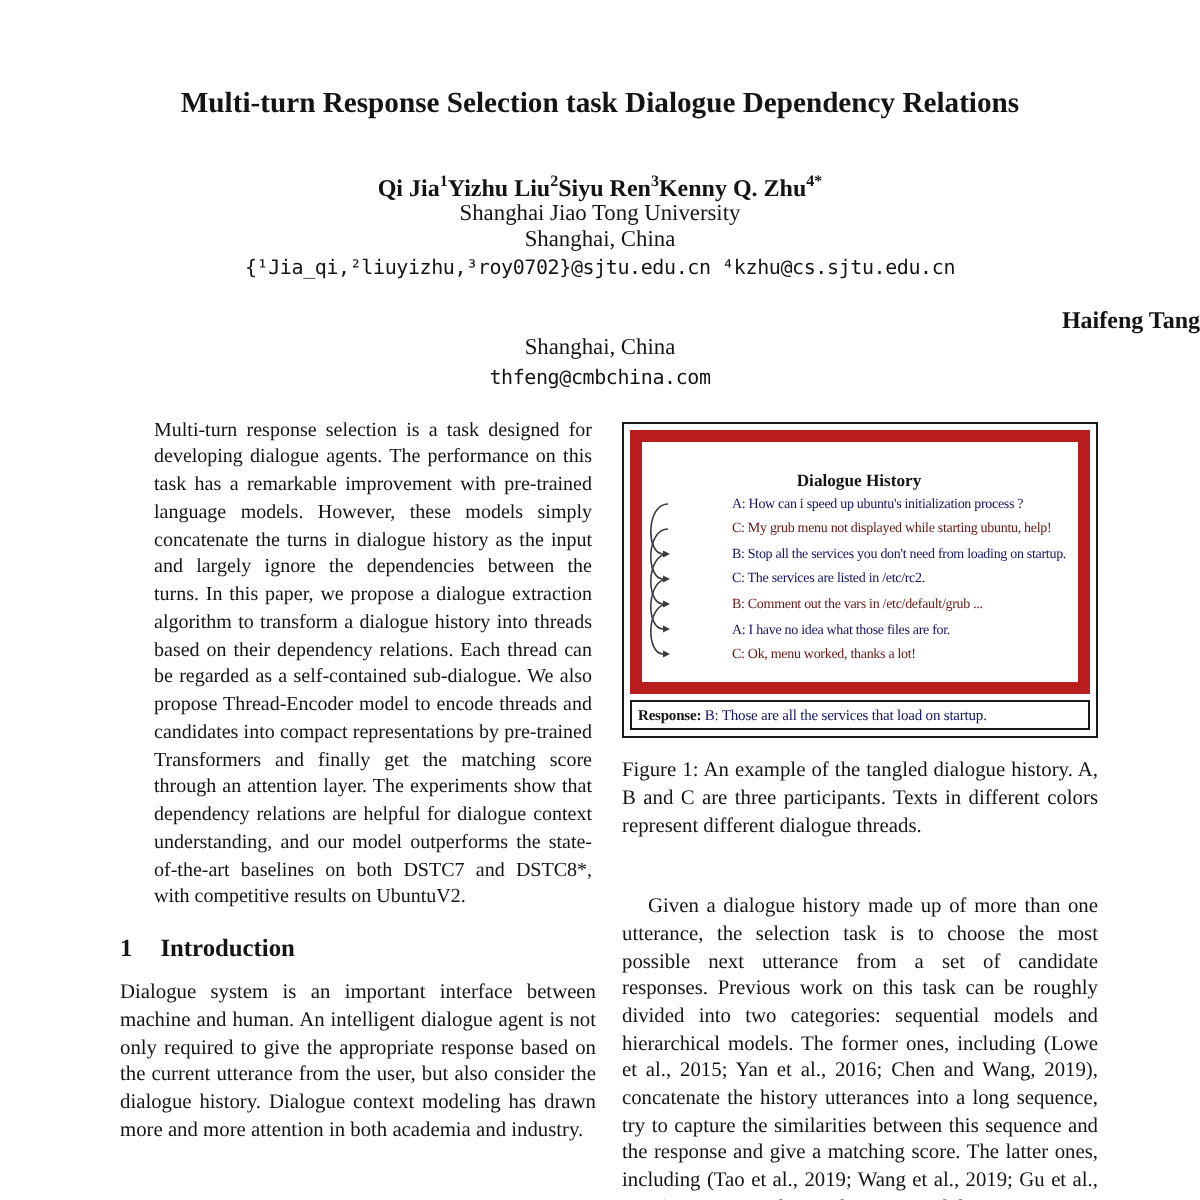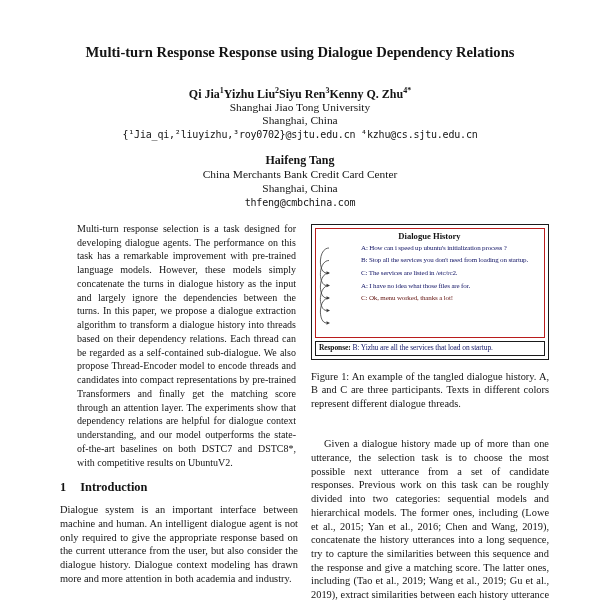--- a/index.html
+++ b/index.html
@@ -41,21 +41,21 @@
   .email-line {
     text-align: center;
     font-family: "DejaVu Sans Mono", "Liberation Mono", monospace;
     font-size: 10px;
     line-height: 13px;
     margin-top: 1px;
     letter-spacing: -0.2px;
   }
   .author2-block { margin-top: 12px; }
   .author2-name {
-    text-align: center;
+    text-align: right;
     font-weight: bold;
     font-size: 12px;
     line-height: 14px;
     margin-bottom: 1px;
   }
   .columns {
     display: flex;
     gap: 13px;
     padding: 0 52px 0 60px;
     margin-top: 13px;
@@ -88,22 +88,22 @@
     margin-bottom: 8px;
   }
   .section-heading .sec-num { margin-right: 14px; }
   .figure-block { margin-top: 2px; }
   .figbox-outer {
     border: 1.5px solid #1a1a1a;
     padding: 3px;
     background: #fff;
   }
   .figbox-inner {
-    border: 1px solid #b91c1c;
-    padding: 2px 3px 2px 2px;
+    border: 6px solid #b91c1c;
+    padding: 14px 3px 2px 2px;
   }
   .figbox-title {
     text-align: center;
     font-weight: bold;
     font-size: 8.6px;
     line-height: 11px;
   }
   .utt-wrap { display: flex; }
   .arcs-col { width: 13px; flex: none; }
   .utt-lines { flex: 1 1 auto; min-width: 0; }
@@ -133,36 +133,35 @@
     text-align: justify;
   }
   .body-paragraph { text-indent: 13px; }
   .right-para { margin-top: 27px; }
 </style>
 </head>
 <body>
 
 <div class="page">
 
-  <div class="paper-title">Multi-turn Response Response using Dialogue Dependency Relations</div>
+  <div class="paper-title">Multi-turn Response Selection task Dialogue Dependency Relations</div>
 
   <div class="authors-row">
     <span class="author"><span>Qi Jia</span><sup>1</sup></span>
     <span class="author"><span>Yizhu Liu</span><sup>2</sup></span>
     <span class="author"><span>Siyu Ren</span><sup>3</sup></span>
     <span class="author"><span>Kenny Q. Zhu</span><sup>4*</sup></span>
   </div>
 
   <div class="affil-line">Shanghai Jiao Tong University</div>
   <div class="affil-line">Shanghai, China</div>
   <div class="email-line">{¹Jia_qi,²liuyizhu,³roy0702}@sjtu.edu.cn ⁴kzhu@cs.sjtu.edu.cn</div>
 
   <div class="author2-block">
     <div class="author2-name">Haifeng Tang</div>
-    <div class="affil-line">China Merchants Bank Credit Card Center</div>
     <div class="affil-line">Shanghai, China</div>
     <div class="email-line">thfeng@cmbchina.com</div>
   </div>
 
   <div class="columns">
 
     <div class="col">
       <div class="abstract-text">Multi-turn response selection is a task designed for developing dialogue agents. The performance on this task has a remarkable improvement with pre-trained language models. However, these models simply concatenate the turns in dialogue history as the input and largely ignore the dependencies between the turns. In this paper, we propose a dialogue extraction algorithm to transform a dialogue history into threads based on their dependency relations. Each thread can be regarded as a self-contained sub-dialogue. We also propose Thread-Encoder model to encode threads and candidates into compact representations by pre-trained Transformers and finally get the matching score through an attention layer. The experiments show that dependency relations are helpful for dialogue context understanding, and our model outperforms the state-of-the-art baselines on both DSTC7 and DSTC8*, with competitive results on UbuntuV2.</div>
       <div class="section-heading">
         <span class="sec-num">1</span><span>Introduction</span>
@@ -190,30 +189,32 @@
                     <polygon points="8.5,29.2 8.5,32.8 12,31"></polygon>
                     <polygon points="8.5,41.7 8.5,45.3 12,43.5"></polygon>
                     <polygon points="8.5,54.2 8.5,57.8 12,56"></polygon>
                     <polygon points="8.5,66.7 8.5,70.3 12,68.5"></polygon>
                     <polygon points="8.5,79.2 8.5,82.8 12,81"></polygon>
                   </g>
                 </svg>
               </div>
               <div class="utt-lines">
                 <div class="utt" style="color: rgb(18, 20, 101);">A: How can i speed up ubuntu's initialization process ?</div>
+                <div class="utt" style="color: rgb(101, 22, 18);">C: My grub menu not displayed while starting ubuntu, help!</div>
                 <div class="utt" style="color: rgb(18, 20, 101);">B: Stop all the services you don't need from loading on startup.</div>
                 <div class="utt" style="color: rgb(18, 20, 101);">C: The services are listed in /etc/rc2.</div>
+                <div class="utt" style="color: rgb(101, 22, 18);">B: Comment out the vars in /etc/default/grub ...</div>
                 <div class="utt" style="color: rgb(18, 20, 101);">A: I have no idea what those files are for.</div>
                 <div class="utt" style="color: rgb(101, 22, 18);">C: Ok, menu worked, thanks a lot!</div>
               </div>
             </div>
           </div>
           <div class="respbox">
             <span class="resp-label">Response:</span>
-            <span style="color: rgb(18, 20, 101);">B: Yizhu are all the services that load on startup.</span>
+            <span style="color: rgb(18, 20, 101);">B: Those are all the services that load on startup.</span>
           </div>
         </div>
         <div class="figure-caption">Figure 1: An example of the tangled dialogue history. A, B and C are three participants. Texts in different colors represent different dialogue threads.</div>
       </div>
 
       <div class="body-paragraph right-para">Given a dialogue history made up of more than one utterance, the selection task is to choose the most possible next utterance from a set of candidate responses. Previous work on this task can be roughly divided into two categories: sequential models and hierarchical models. The former ones, including (Lowe et al., 2015; Yan et al., 2016; Chen and Wang, 2019), concatenate the history utterances into a long sequence, try to capture the similarities between this sequence and the response and give a matching score. The latter ones, including (Tao et al., 2019; Wang et al., 2019; Gu et al., 2019), extract similarities between each history utterance and the response first. Then, the matching information is aggregated to get the final matching score.</div>
 
     </div>
   </div>
 </div>

